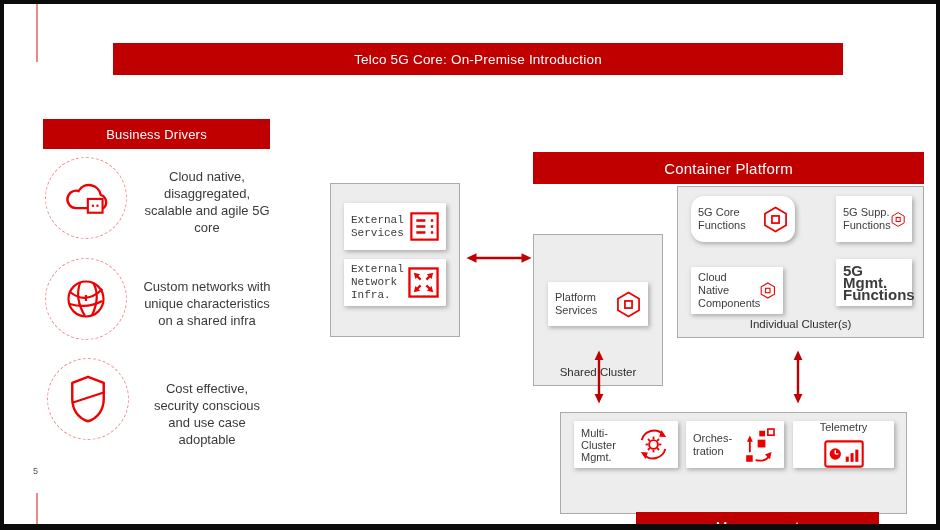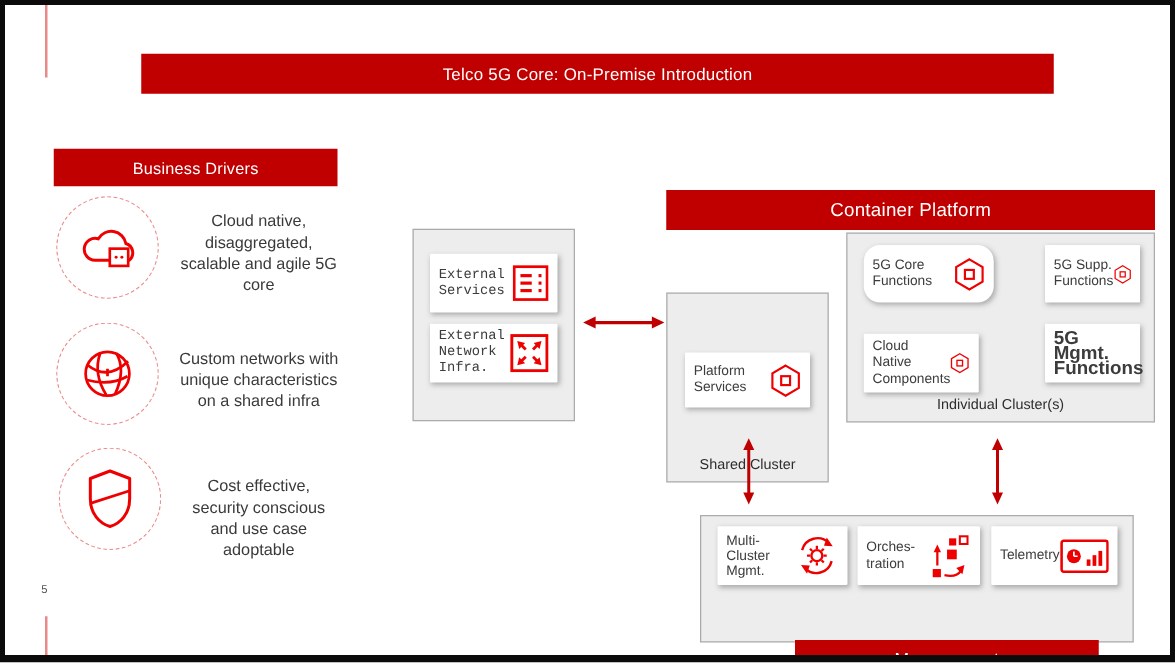--- a/index.html
+++ b/index.html
@@ -206,21 +206,21 @@
         <rect x="29" y="2.5" width="7.5" height="7.5" fill="none" stroke="#ee0000" stroke-width="2"></rect>
         <rect x="18.5" y="4.5" width="7" height="7" fill="#ee0000"></rect>
         <rect x="16.5" y="15.5" width="9.5" height="9.5" fill="#ee0000"></rect>
         <rect x="2.5" y="34.5" width="8" height="8" fill="#ee0000"></rect>
         <line x1="7" y1="31" x2="7" y2="17" stroke="#ee0000" stroke-width="2.2"></line>
         <polygon points="7,10.5 3.4,18 10.6,18" fill="#ee0000"></polygon>
         <path d="M14 40.5 Q 26 43 30.5 35.5" fill="none" stroke="#ee0000" stroke-width="2.2"></path>
         <polygon points="33.5,30.5 25.5,33.5 31.5,39.5" fill="#ee0000"></polygon>
       </svg>
     </div>
-    <div class="card" style="left:232px;top:8px;width:101px;height:47px;">
+    <div class="card" style="left:232px;top:8px;width:101px;height:47px;flex-direction:column;">
       <span class="card-label">Telemetry</span>
       <svg width="40" height="28" viewBox="0 0 46 32">
         <rect x="1.5" y="1.5" width="43" height="29" rx="2" fill="#fff" stroke="#ee0000" stroke-width="2.4"></rect>
         <circle cx="13" cy="16" r="6.5" fill="#ee0000"></circle>
         <line x1="13" y1="16" x2="13" y2="11.5" stroke="#ffffff" stroke-width="1.6"></line>
         <line x1="13" y1="16" x2="16.5" y2="16" stroke="#ffffff" stroke-width="1.6"></line>
         <rect x="25" y="19" width="3.5" height="6" fill="#ee0000"></rect>
         <rect x="30.5" y="15" width="3.5" height="10" fill="#ee0000"></rect>
         <rect x="36" y="11" width="3.5" height="14" fill="#ee0000"></rect>
       </svg>

